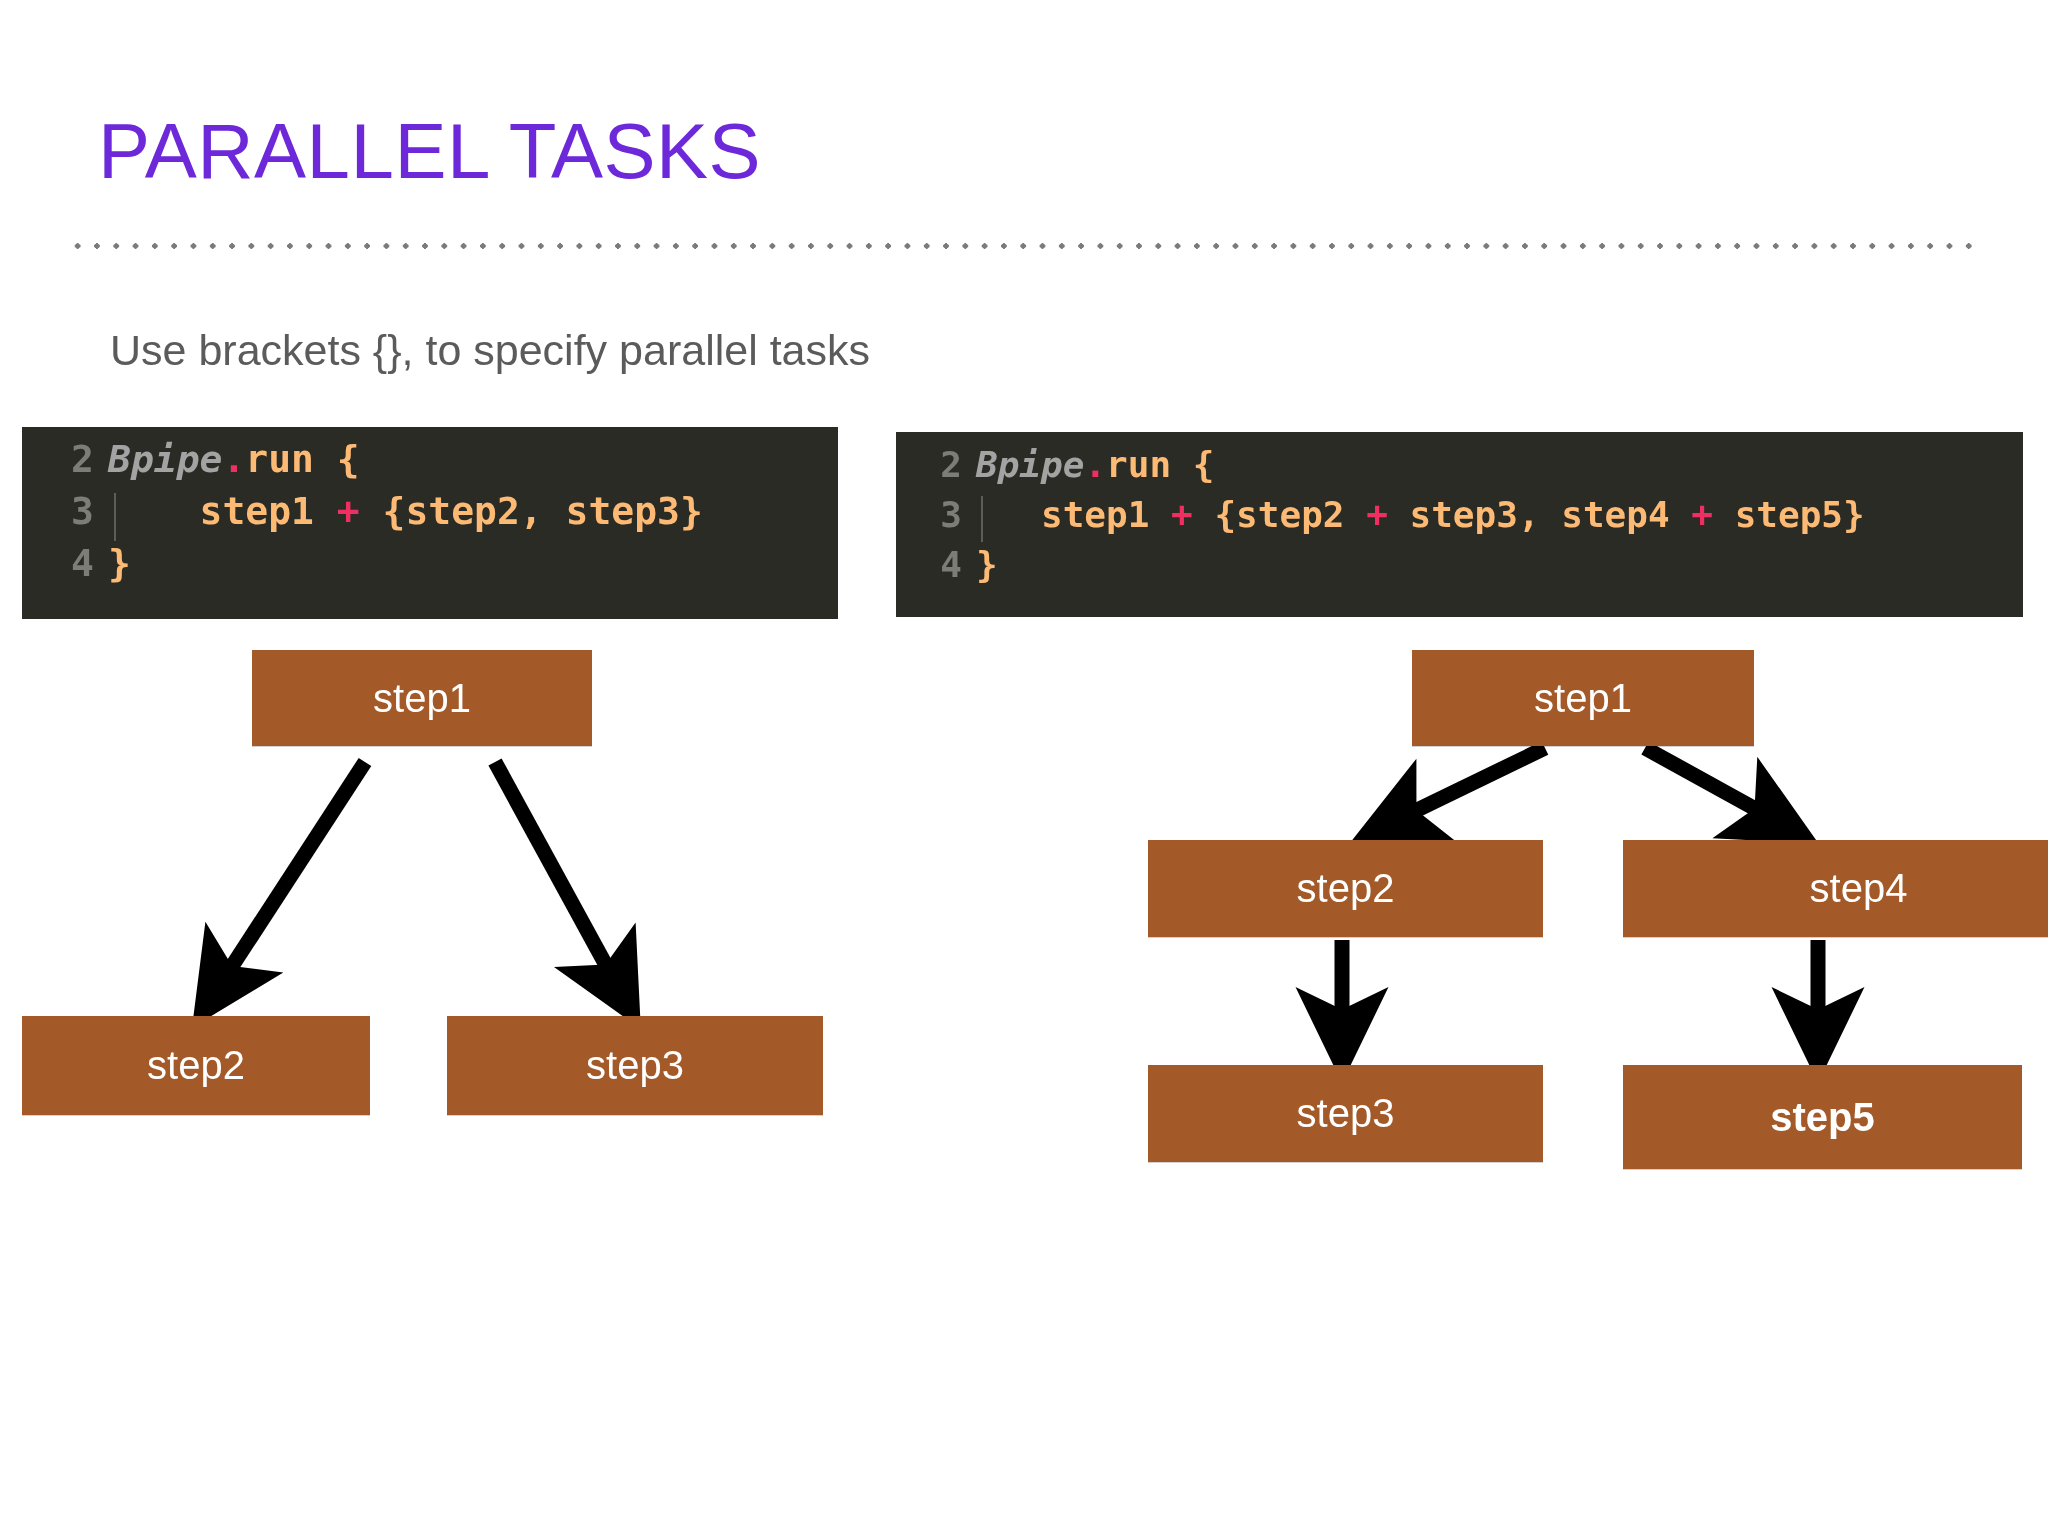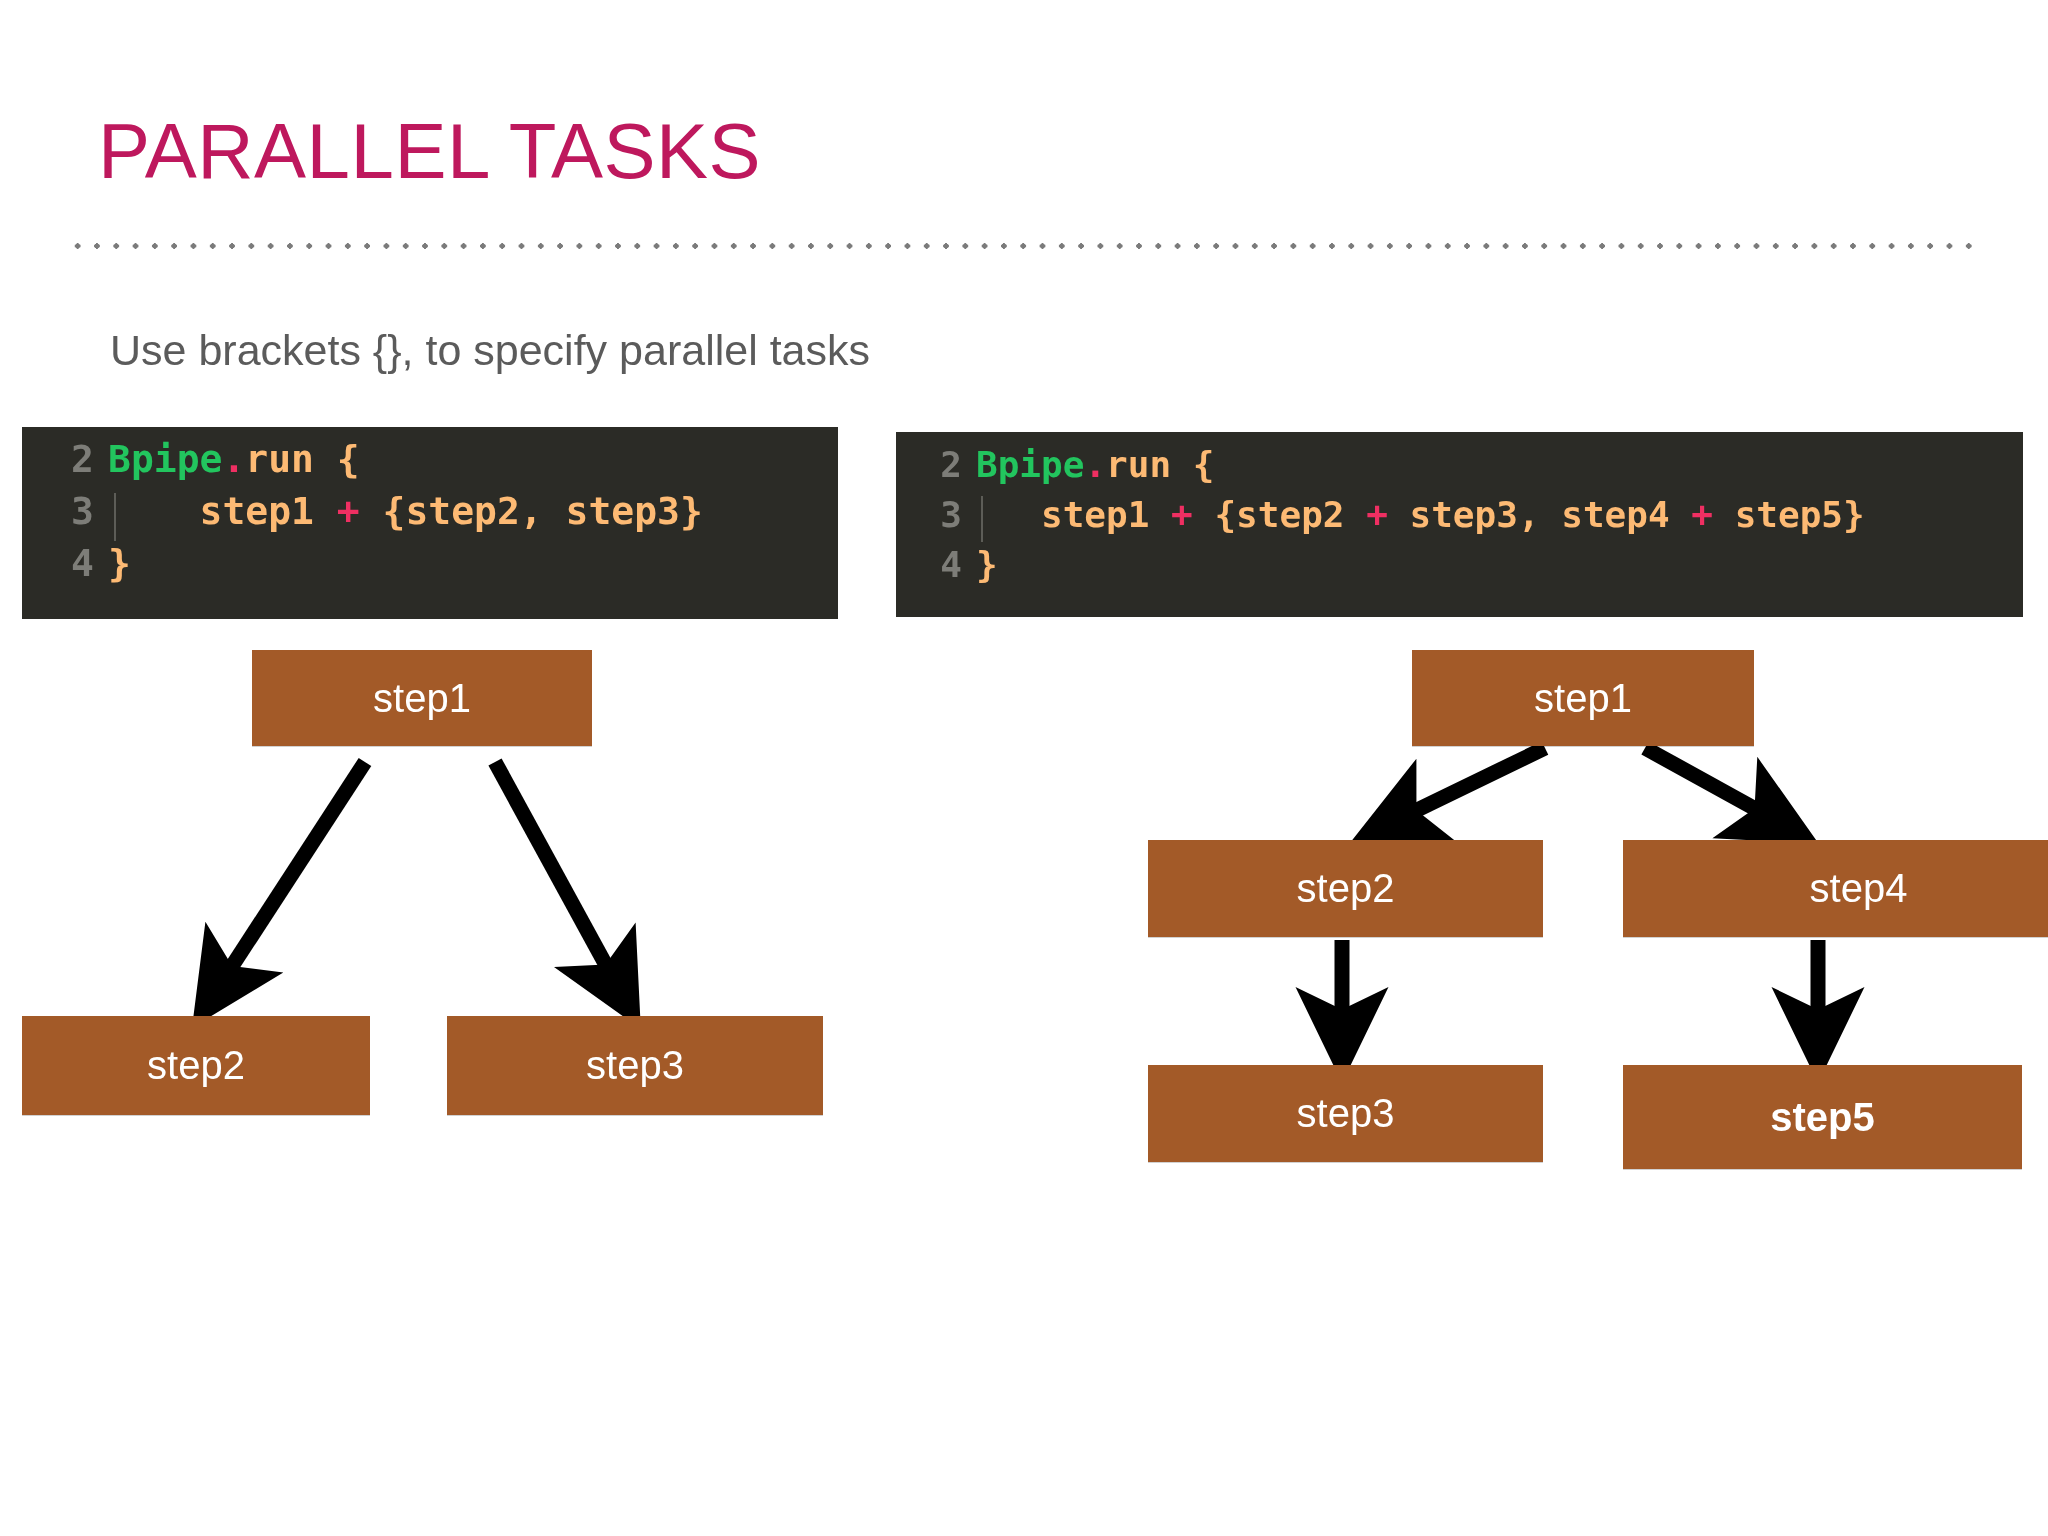--- a/index.html
+++ b/index.html
@@ -18,21 +18,21 @@
   }
 
   
   .slide-title {
     position: absolute;
     left: 98px;
     top: 112px;
     font-size: 78px;
     line-height: 1.0;
     letter-spacing: 0.5px;
-    color: #be185d;
+    color: #6d28d9;
     font-weight: 400;
     white-space: nowrap;
   }
 
   .title-divider {
     position: absolute;
     left: 68px;
     top: 243px;
     width: 1912px;
     height: 6px;
@@ -84,21 +84,21 @@
 
   .code-text {
     flex: 1 1 auto;
     color: #f2f0ea;
     font-weight: 700;
     white-space: pre;
   }
   .code-block.left  .code-text { font-size: 38px; }
   .code-block.right .code-text { font-size: 36px; }
 
-  .tok-class  { color: #22c55e; }
+  .tok-class  { color: #a3a3a3; font-style: italic; }
   .tok-dot    { color: #ef2f62; }
   .tok-op     { color: #ef2f62; }
   .tok-plain  { color: #fdba74; }
 
   .code-block.left  .code-rows { padding-top: 10px; }
   .code-block.right .code-rows { padding-top: 12px; }
 
   
   .guide {
     position: absolute;

